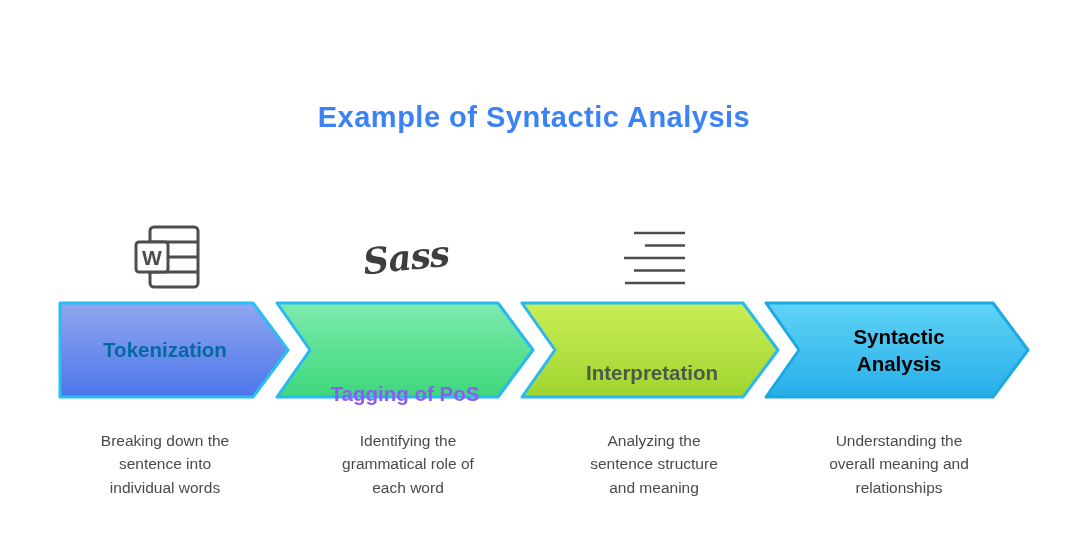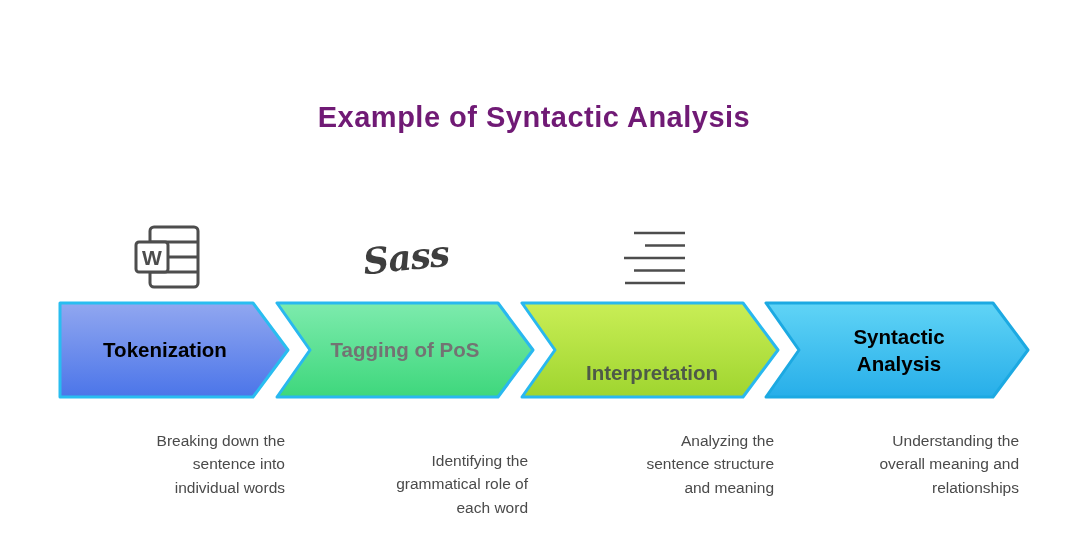--- a/index.html
+++ b/index.html
@@ -15,31 +15,31 @@
   .icon-box{position:absolute;display:flex;align-items:center;justify-content:center;}
   .sass-text{
     font-family:"DejaVu Serif",serif;font-style:italic;font-weight:bold;
     font-size:36px;color:#3E3E3E;transform:rotate(-6deg);letter-spacing:-1px;
   }
   .step-label{
     position:absolute;top:303px;height:95px;display:flex;align-items:center;justify-content:center;
     text-align:center;font-weight:bold;font-size:20.5px;color:#44546A;line-height:1.3;white-space:pre-line;
   }
   .step-desc{
-    position:absolute;top:429px;width:240px;text-align:right;
+    position:absolute;top:429px;width:240px;text-align:center;
     font-size:15.5px;color:#4A4A4A;line-height:1.5;white-space:pre-line;
   }
   .mono{font-family:"DejaVu Sans Mono",monospace;font-weight:bold;}
 </style>
 </head>
 <body>
 
 <div class="canvas">
 
-  <h1 class="title" id="dtitle" style="color: #701a75;">Example of Syntactic Analysis</h1>
+  <h1 class="title" id="dtitle" style="color: #3b82f6;">Example of Syntactic Analysis</h1>
 
   <svg class="band" width="1068" height="545" viewBox="0 0 1068 545">
     <defs>
       <linearGradient id="grad0" x1="0" y1="0" x2="0" y2="1">
           <stop offset="0" stop-color="#91A7F0"></stop>
           <stop offset="1" stop-color="#4B75E9"></stop>
         </linearGradient>
       <linearGradient id="grad1" x1="0" y1="0" x2="0" y2="1">
           <stop offset="0" stop-color="#7DEBAD"></stop>
           <stop offset="1" stop-color="#3ED77C"></stop>
@@ -78,29 +78,29 @@
     <svg width="66" height="58" viewBox="0 0 66 58">
       <line x1="11" y1="4" x2="62" y2="4" stroke="#4D4D4D" stroke-width="2.6"></line>
       <line x1="22" y1="16.5" x2="62" y2="16.5" stroke="#4D4D4D" stroke-width="2.6"></line>
       <line x1="1" y1="29" x2="62" y2="29" stroke="#4D4D4D" stroke-width="2.6"></line>
       <line x1="11" y1="41.5" x2="62" y2="41.5" stroke="#4D4D4D" stroke-width="2.6"></line>
       <line x1="2" y1="54" x2="62" y2="54" stroke="#4D4D4D" stroke-width="2.6"></line>
     </svg>
   </div>
 
 
-  <div class="step-label" id="steplabel0" style="left: 55px; width: 220px; color: #000000;">Tokenization</div>
-  <div class="step-label" id="steplabel1" style="left: 295px; width: 220px; color: #737373;">Tagging of PoS</div>
+  <div class="step-label" id="steplabel0" style="left: 55px; width: 220px; color: #0369a1;">Tokenization</div>
+  <div class="step-label" id="steplabel1" style="left: 295px; width: 220px; color: #8b5cf6; margin-top: 44px;">Tagging of PoS</div>
   <div class="step-label" id="steplabel2" style="left: 542px; width: 220px; color: rgb(78, 90, 72); margin-top: 23px;">Interpretation</div>
   <div class="step-label" id="steplabel3" style="left: 837px; width: 124px; color: #000000;">Syntactic Analysis</div>
 
   <div class="step-desc" style="left:45px;">Breaking down the
 sentence into
 individual words</div>
-  <div class="step-desc" style="left:288px;margin-top:20px;">Identifying the
+  <div class="step-desc" style="left:288px;">Identifying the
 grammatical role of
 each word</div>
   <div class="step-desc" style="left:779px;">Understanding the
 overall meaning and
 relationships</div>
   <div class="step-desc" style="left:534px;">Analyzing the
 sentence structure
 and meaning</div>
 
 </div>

